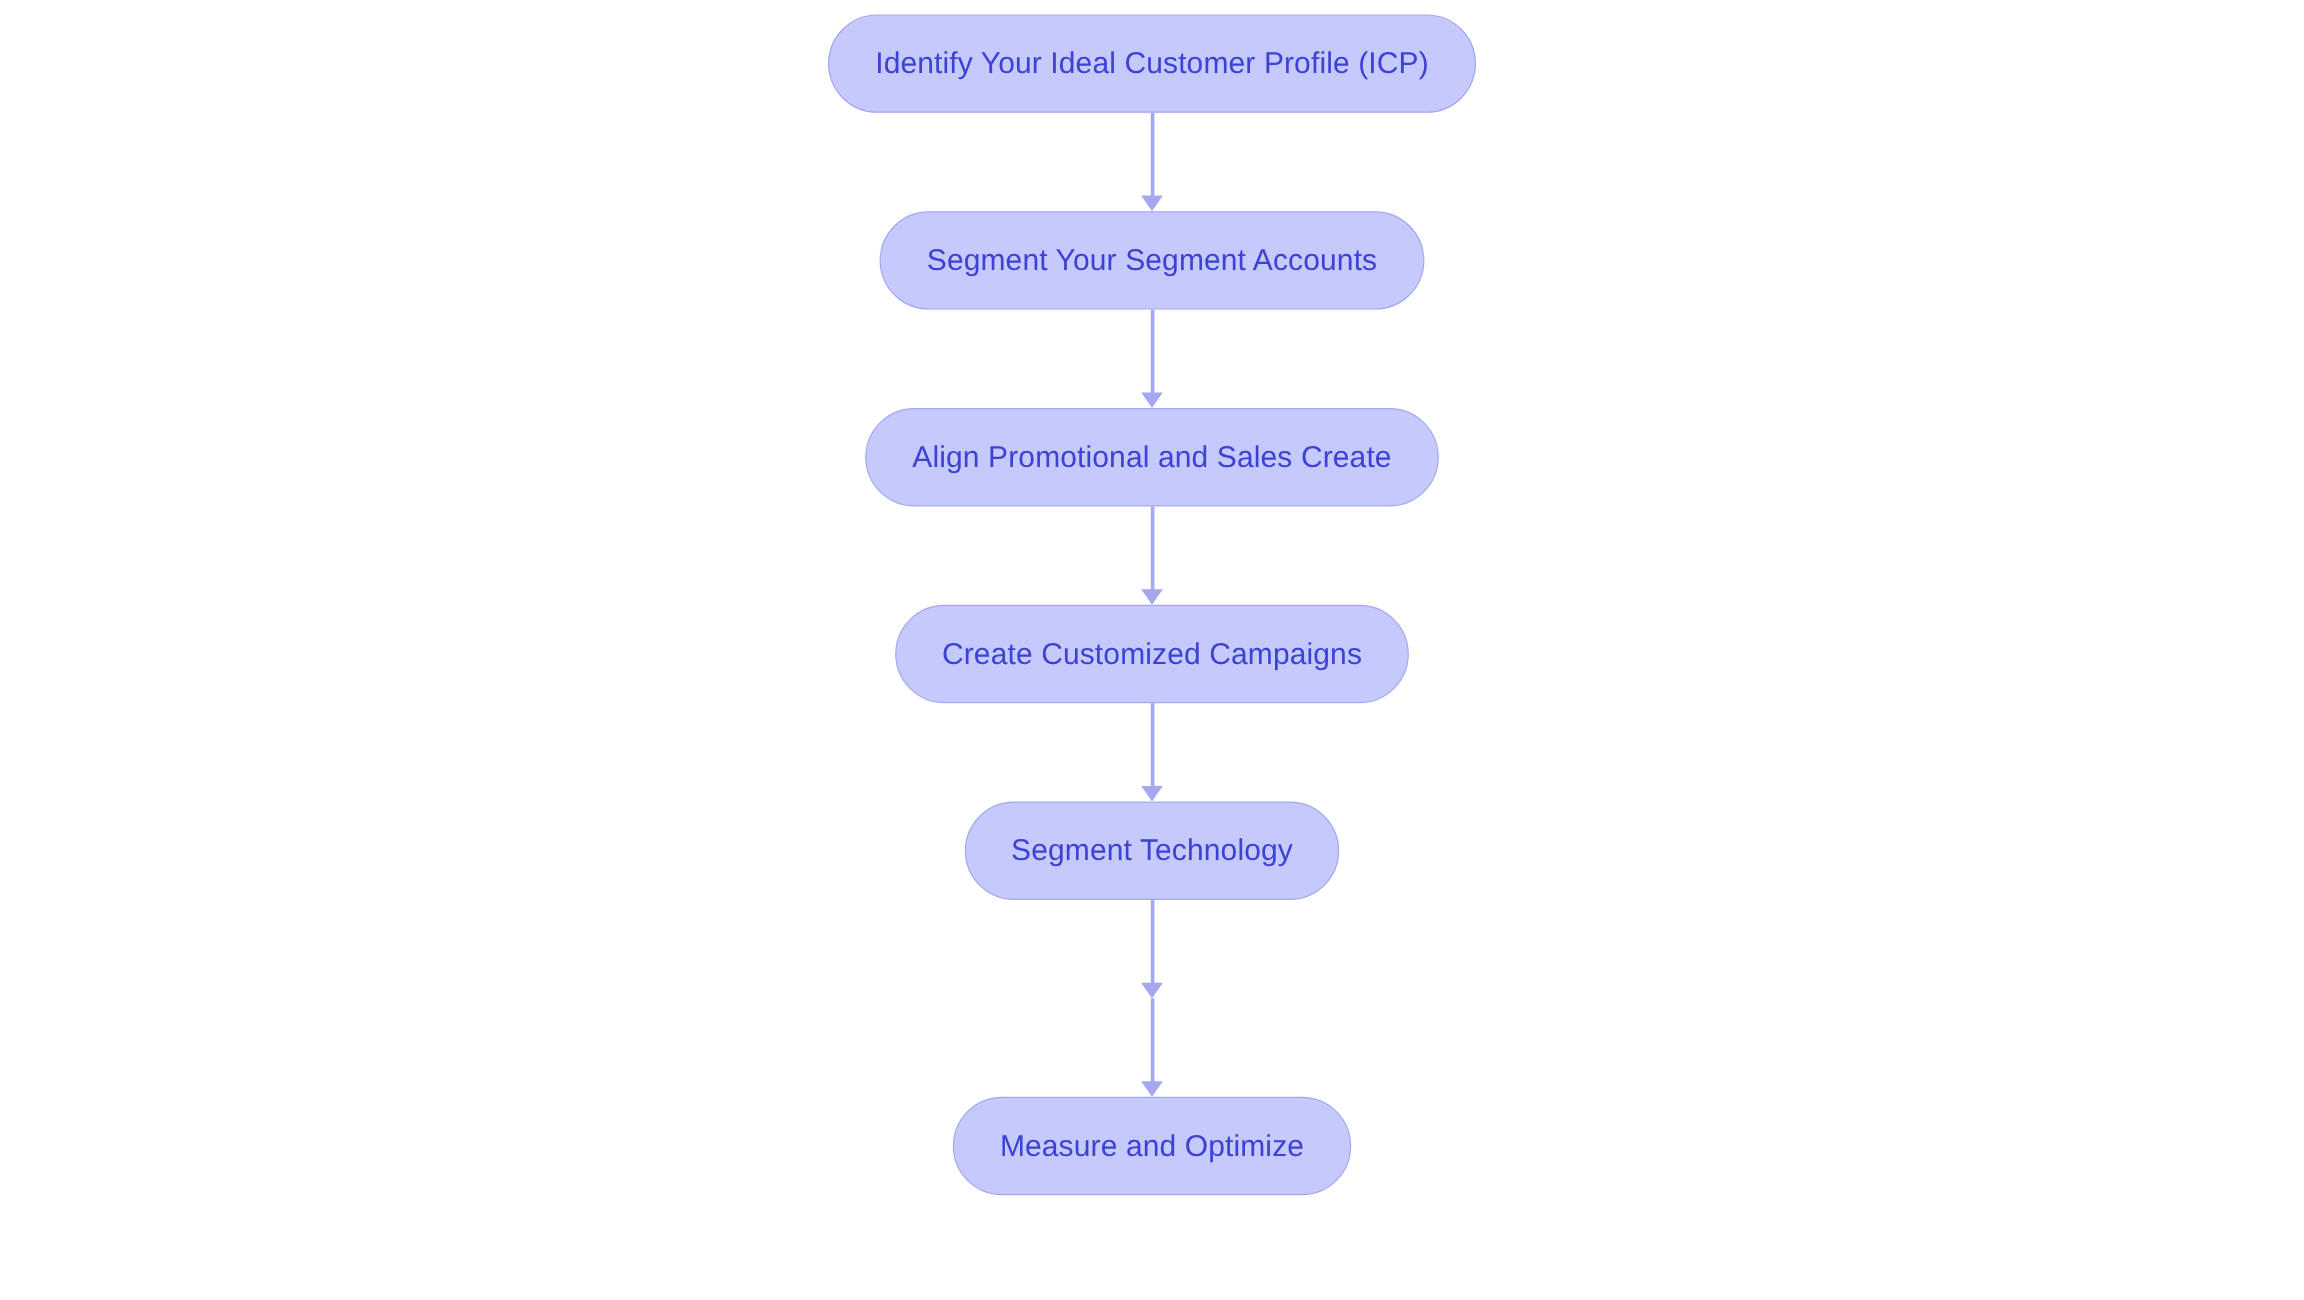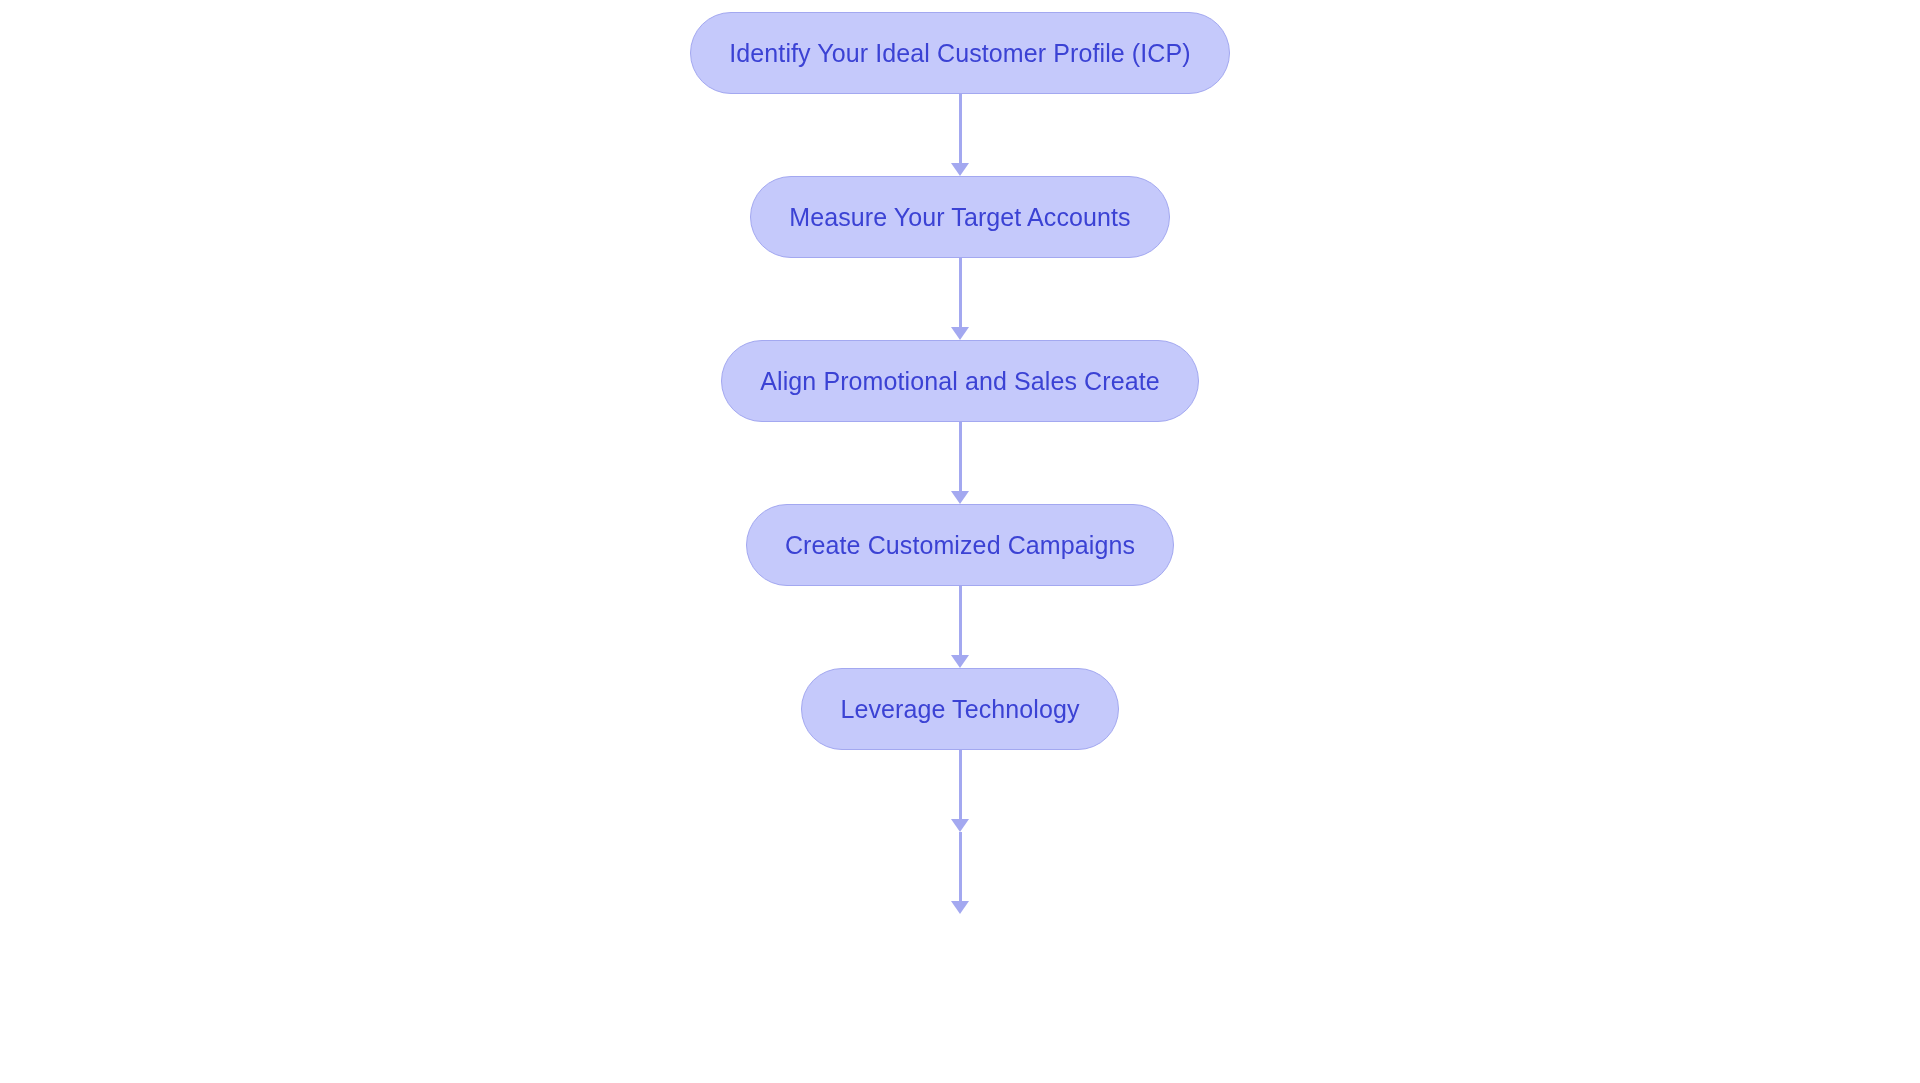--- a/index.html
+++ b/index.html
@@ -95,21 +95,21 @@
     <div class="node">
       <span class="node-label">Identify Your Ideal Customer Profile (ICP)</span>
     </div>
 
     <div class="connector">
       <div class="line"></div>
       <div class="arrowhead"></div>
     </div>
 
     <div class="node">
-      <span class="node-label">Measure Your Target Accounts</span>
+      <span class="node-label">Segment Your Segment Accounts</span>
     </div>
 
     <div class="connector">
       <div class="line"></div>
       <div class="arrowhead"></div>
     </div>
 
     <div class="node">
       <span class="node-label">Align Promotional and Sales Create</span>
     </div>
@@ -122,29 +122,32 @@
     <div class="node">
       <span class="node-label">Create Customized Campaigns</span>
     </div>
 
     <div class="connector">
       <div class="line"></div>
       <div class="arrowhead"></div>
     </div>
 
     <div class="node">
-      <span class="node-label">Leverage Technology</span>
+      <span class="node-label">Segment Technology</span>
     </div>
 
     <div class="connector">
       <div class="line"></div>
       <div class="arrowhead"></div>
     </div>
 
 
     <div class="connector">
       <div class="line"></div>
       <div class="arrowhead"></div>
     </div>
 
+    <div class="node">
+      <span class="node-label">Measure and Optimize</span>
+    </div>
 
   </div>
 </div>
 
 </body></html>

